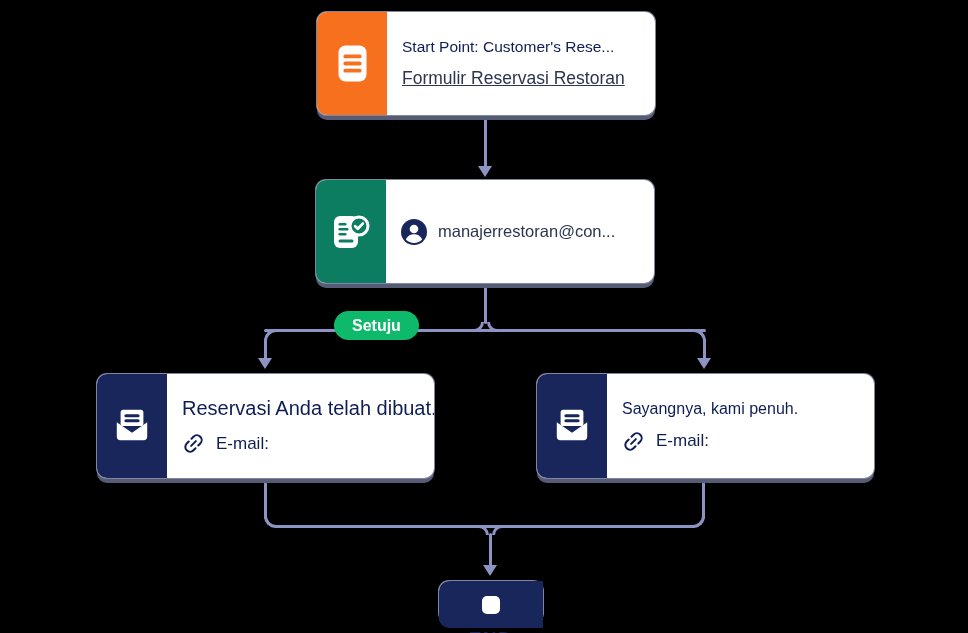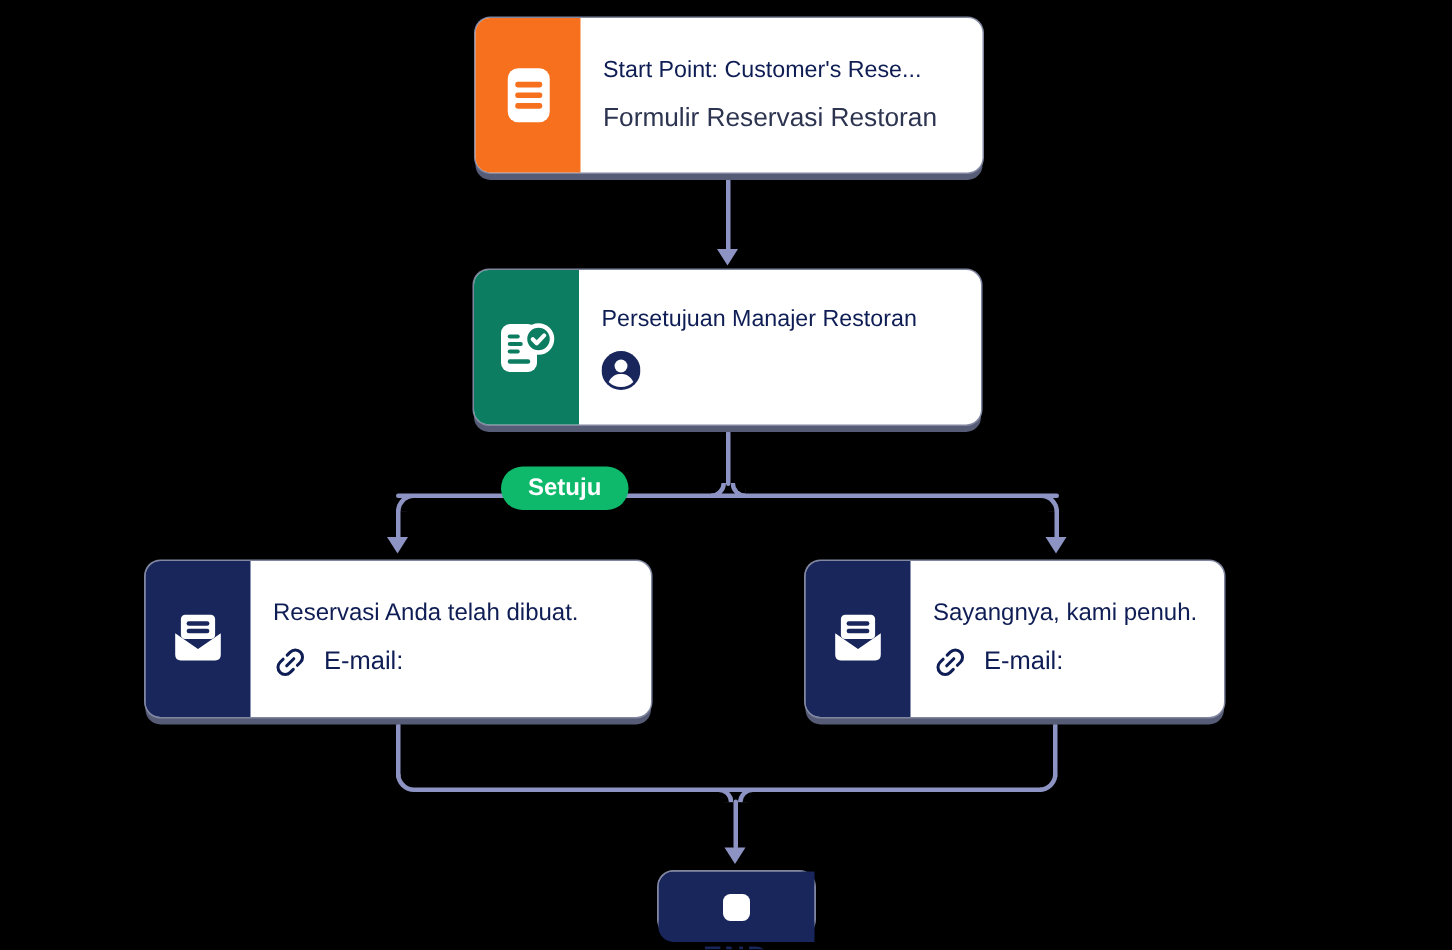--- a/index.html
+++ b/index.html
@@ -29,21 +29,21 @@
     font-size:15.5px;font-weight:normal;color:var(--text-navy,#0f1d55);
     white-space:nowrap;
   }
   .sub{
     display:flex;align-items:center;gap:11px;
     font-size:17px;color:var(--text-slate,#2c3450);white-space:nowrap;
   }
   #node-start{left:317px;top:12px;width:338px;height:103px;}
   #node-approval{left:316px;top:180px;width:338px;height:103px;}
   #node-email-approved{left:97px;top:374px;width:337px;height:104px;}
-  #node-email-denied{left:537px;top:374px;width:279px;height:104px;}
+  #node-email-denied{left:537px;top:374px;width:337px;height:104px;}
   
   #node-end{
     position:absolute;left:439px;top:581px;width:104px;height:42px;
     display:flex;background:var(--card-bg,#fff);border-radius:10px;
     box-shadow:0 0 0 1px var(--card-outline,#80869f), 0 4px 0 var(--card-shadow,#565c76);
     flex-direction:column;
   }
   .end-side{
     flex:0 0 47px;background:var(--navy,#19265c);border-radius:10px 0 0 10px;
     display:flex;align-items:center;justify-content:center;
@@ -126,66 +126,66 @@
     <div class="side side-orange">
       <svg width="29" height="37" viewBox="0 0 29 37">
         <rect x="0.5" y="0.5" width="28" height="36" rx="7" fill="#fff"></rect>
         <rect x="5.5" y="9.5" width="18" height="3.8" rx="1.6" fill="var(--orange,#f7701e)"></rect>
         <rect x="5.5" y="16.6" width="18" height="3.8" rx="1.6" fill="var(--orange,#f7701e)"></rect>
         <rect x="5.5" y="23.7" width="18" height="3.8" rx="1.6" fill="var(--orange,#f7701e)"></rect>
       </svg>
     </div>
     <div class="body">
       <div class="title">Start Point: Customer's Rese...</div>
-      <div class="sub" style="font-size:17.5px;">
+      <div class="sub" style="font-size:17.5px;text-decoration:underline;">
         <span>Formulir Reservasi Restoran</span>
       </div>
     </div>
   </div>
 
   <div class="node" id="node-approval">
     <div class="side side-green">
       <svg width="42" height="42" viewBox="0 0 42 42">
         <rect x="4" y="5" width="24" height="32" rx="6" fill="#fff"></rect>
         <rect x="8.5" y="12" width="8" height="2.6" rx="1.3" fill="var(--green,#0d7d61)"></rect>
         <rect x="8.5" y="17" width="10" height="2.6" rx="1.3" fill="var(--green,#0d7d61)"></rect>
         <rect x="8.5" y="22" width="8" height="2.6" rx="1.3" fill="var(--green,#0d7d61)"></rect>
         <rect x="8.5" y="28.5" width="15" height="3" rx="1.5" fill="var(--green,#0d7d61)"></rect>
         <circle cx="29" cy="15" r="9" fill="var(--green,#0d7d61)" stroke="#fff" stroke-width="3"></circle>
         <path d="M25.2 15.2 l2.6 2.6 l5 -5.2" fill="none" stroke="#fff" stroke-width="2.8" stroke-linecap="round" stroke-linejoin="round"></path>
       </svg>
     </div>
     <div class="body">
-      <div class="title">Persetujuan Manajer Restoran</div>
       <div class="sub" style="font-size:16.5px;">
         <svg width="26" height="26" viewBox="0 0 26 26">
           <circle cx="13" cy="13" r="13" fill="var(--navy,#19265c)"></circle>
           <circle cx="13" cy="10" r="4.3" fill="#fff"></circle>
           <path d="M4.8,20.6 C6.9,16.4 10,15.3 13,15.3 C16,15.3 19.1,16.4 21.2,20.6 C19,22.8 16.2,24 13,24 C9.8,24 7,22.8 4.8,20.6 Z" fill="#fff"></path>
         </svg>
+        <span>manajerrestoran@con...</span>
       </div>
     </div>
   </div>
 
   <div class="pill" id="pill-approve">
     <span>Setuju</span>
   </div>
 
 
   <div class="node" id="node-email-approved">
     <div class="side side-navy">
       <svg width="38" height="38" viewBox="0 0 40 40">
         <rect x="8" y="3" width="24" height="17" rx="3" fill="#fff"></rect>
         <rect x="12" y="7.5" width="16" height="3.2" rx="1.6" fill="var(--navy,#19265c)"></rect>
         <rect x="12" y="12.8" width="16" height="3.2" rx="1.6" fill="var(--navy,#19265c)"></rect>
         <path d="M4,16 L20,27 L36,16 L36,31 Q36,35 32,35 L8,35 Q4,35 4,31 Z" fill="#fff"></path>
       </svg>
     </div>
     <div class="body">
-      <div class="title" style="font-size:16px;">Reservasi Anda telah dibuat.</div>
+      <div class="title" style="font-size:20px;">Reservasi Anda telah dibuat.</div>
       <div class="sub" style="font-size:17px;color:var(--text-navy,#0f1d55);">
         <svg width="23" height="23" viewBox="0 0 24 24">
           <g transform="rotate(-45 12 12)" fill="none" stroke="var(--text-navy,#0f1d55)" stroke-width="2.1" stroke-linecap="round">
             <path d="M14 7h3a5 5 0 0 1 0 10h-3"></path>
             <path d="M10 7H7a5 5 0 0 0 0 10h3"></path>
             <path d="M8.5 12h7"></path>
           </g>
         </svg>
         <span>E-mail:</span>
       </div>

